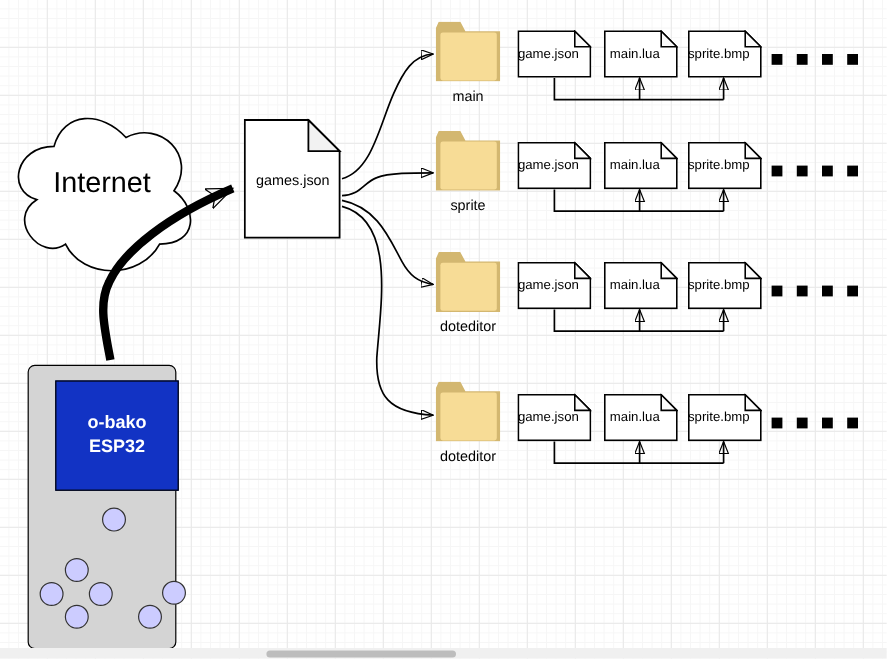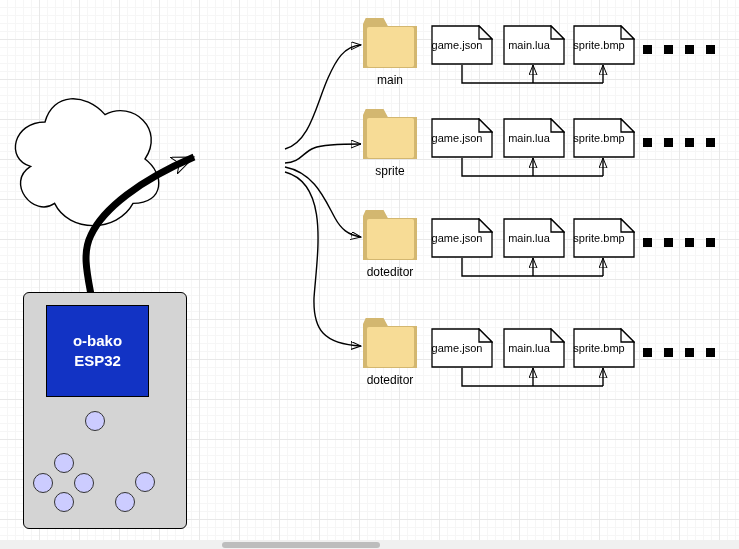--- a/index.html
+++ b/index.html
@@ -37,21 +37,21 @@
   .folder-label{position:absolute;left:-23px;top:55px;width:100px;text-align:center;
     font-size:12px;color:#000;}
   .group{position:absolute;left:363px;width:376px;height:80px;}
   
   .dots{position:absolute;display:flex;gap:12px;}
   .dot{width:9px;height:9px;background:#000;display:inline-block;}
   
   #internet-label{position:absolute;left:18px;top:139px;width:134px;text-align:center;
     font-size:24px;color:#000;}
   
-  #device{position:absolute;left:23px;top:292px;width:164px;height:237px;
+  #device{position:absolute;left:23px;top:304px;width:124px;height:237px;
     background:var(--device-body,#d4d4d4);border:1.5px solid #000;border-radius:6px;box-sizing:border-box;}
   #screen{position:absolute;left:22px;top:12px;width:103px;height:92px;
     background:var(--screen-blue,#1233c4);border:1px solid #000;box-sizing:border-box;
     display:flex;flex-direction:column;align-items:center;justify-content:center;
     color:#fff;font-weight:bold;font-size:15px;line-height:20px;text-align:center;}
   .btn{position:absolute;width:20px;height:20px;border-radius:50%;
     background:var(--button-fill,#ccccff);border:1.4px solid #333;box-sizing:border-box;}
   
   #scroll-track{position:absolute;left:0;top:540px;width:739px;height:9px;background:#f0f0f0;}
   #scroll-thumb{position:absolute;left:222px;top:1.5px;width:158px;height:6px;border-radius:3px;background:#bdbdbd;}
@@ -93,21 +93,29 @@
         <path d="M603,176 L603,158" class="conn" marker-end="url(#m-small)"></path>
         <path d="M462,258 L462,276 L603,276" class="conn"></path>
         <path d="M533,276 L533,258" class="conn" marker-end="url(#m-small)"></path>
         <path d="M603,276 L603,258" class="conn" marker-end="url(#m-small)"></path>
         <path d="M462,368 L462,386 L603,386" class="conn"></path>
         <path d="M533,386 L533,368" class="conn" marker-end="url(#m-small)"></path>
         <path d="M603,386 L603,368" class="conn" marker-end="url(#m-small)"></path>
       </g>
   </svg>
 
-
+  <div id="internet-label">Internet</div>
+
+  <div id="hub-doc">
+    <svg width="82" height="101" xmlns="http://www.w3.org/2000/svg">
+      <path d="M1,1 H54 L80,27 V99 H1 Z" fill="#ffffff" stroke="#000" stroke-width="1.5"></path>
+      <path d="M54,1 V27 H80 Z" fill="#f2f2f2" stroke="#000" stroke-width="1.5"></path>
+    </svg>
+    <span class="doc-label">games.json</span>
+  </div>
 
   <div id="device">
     <div id="screen">
       <span>o-bako</span>
       <span>ESP32</span>
     </div>
     <div class="btn" style="left:61px;top:118px;"></div>
     <div class="btn" style="left:30px;top:160px;"></div>
     <div class="btn" style="left:9px;top:180px;"></div>
     <div class="btn" style="left:50px;top:180px;"></div>

